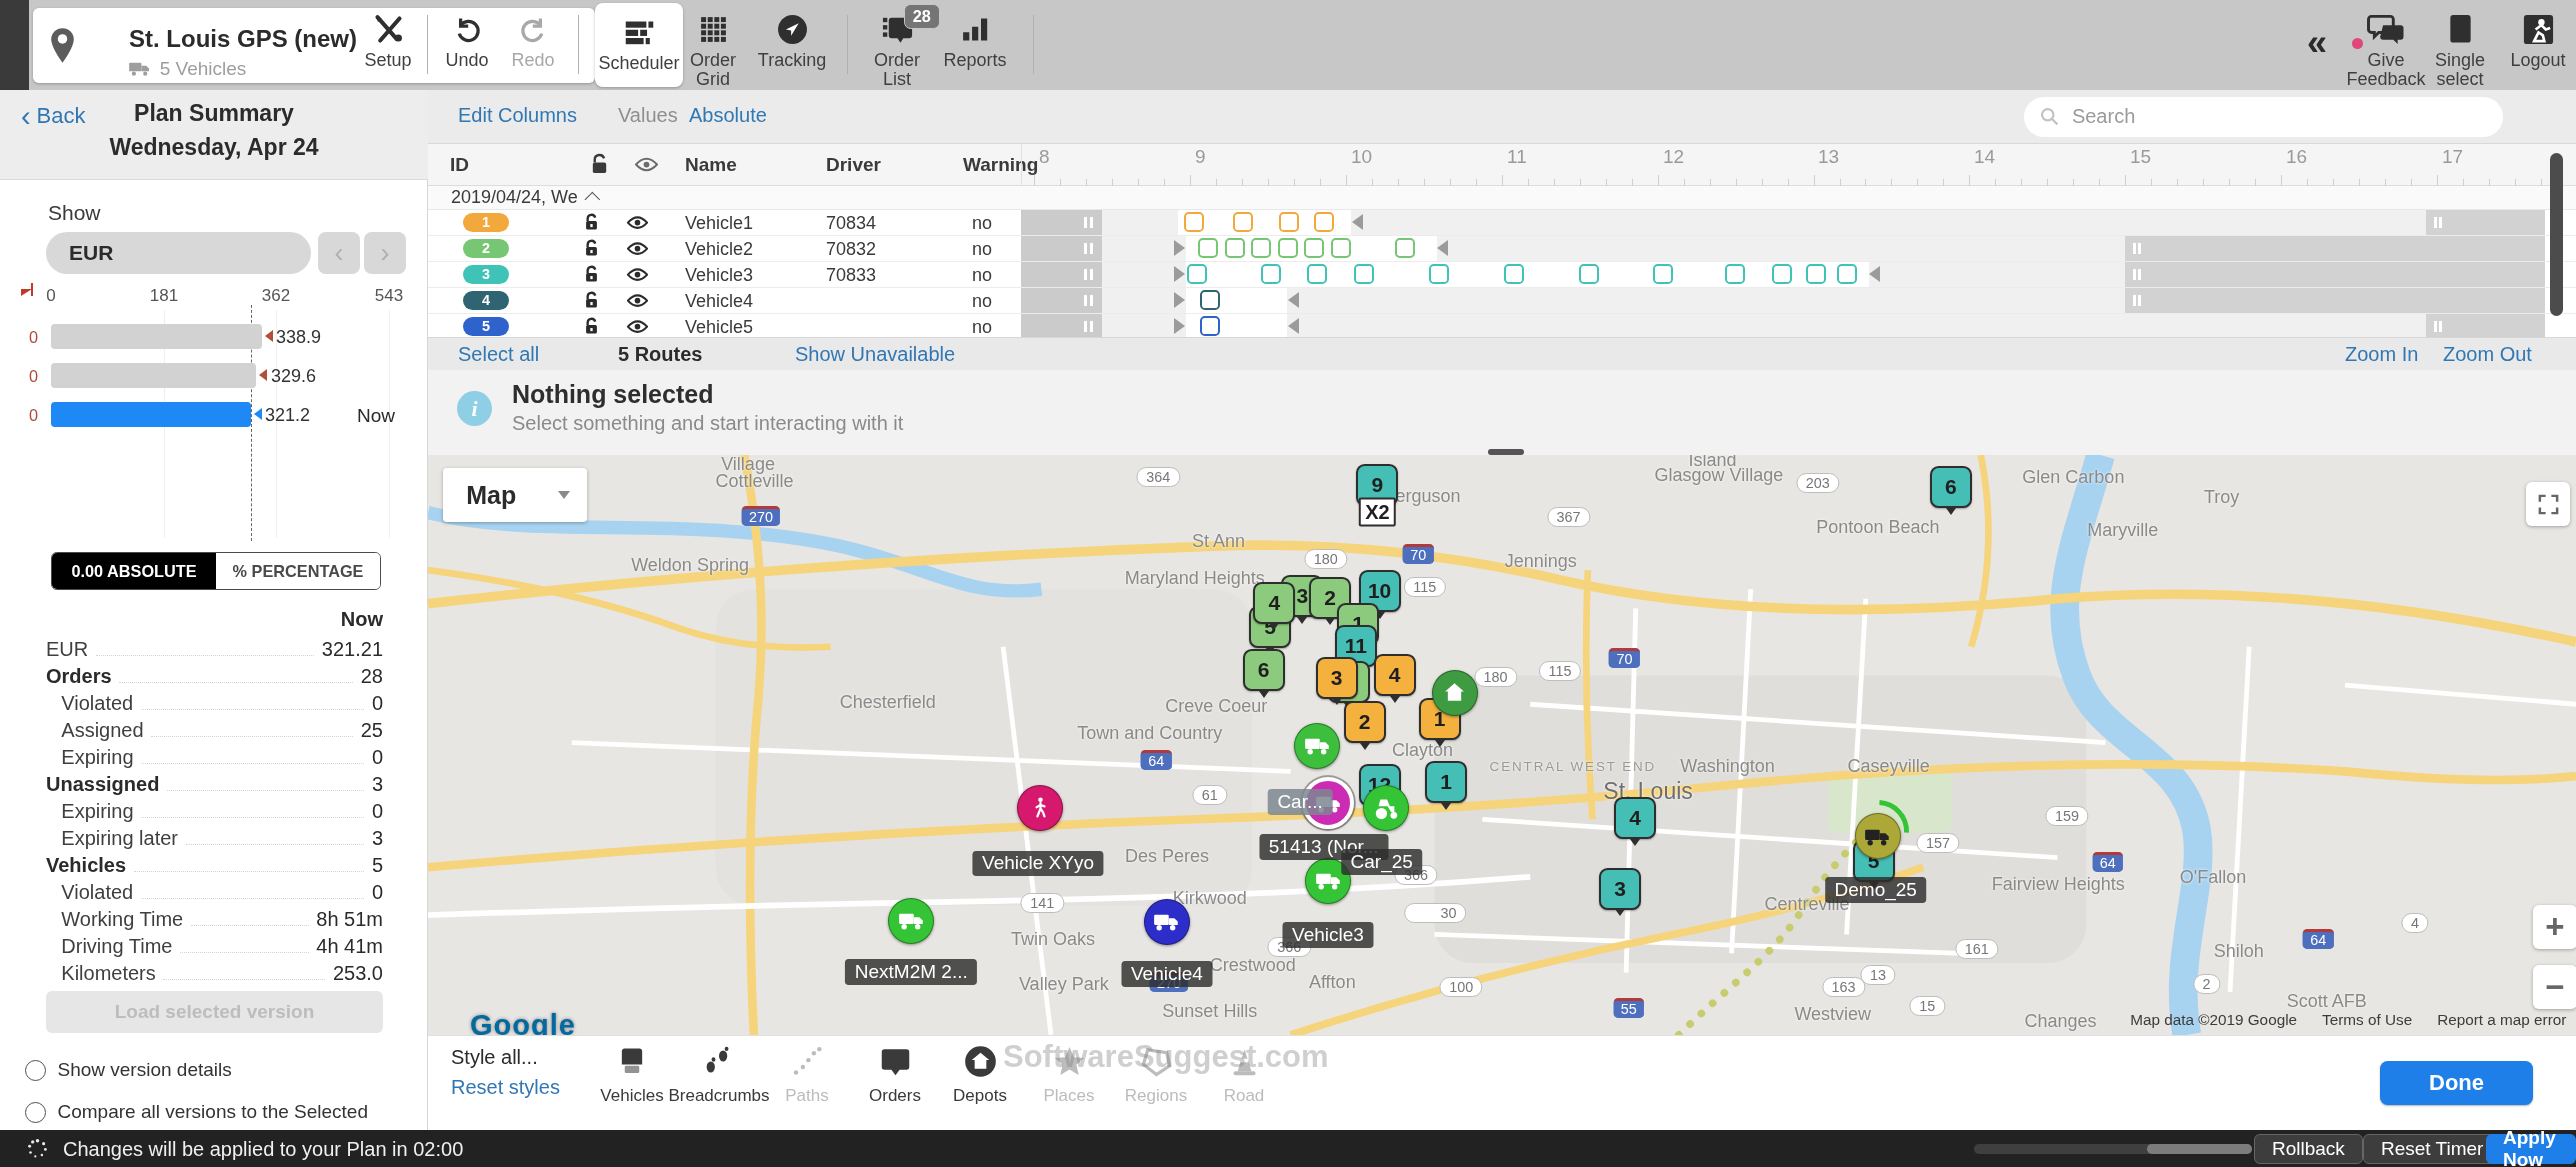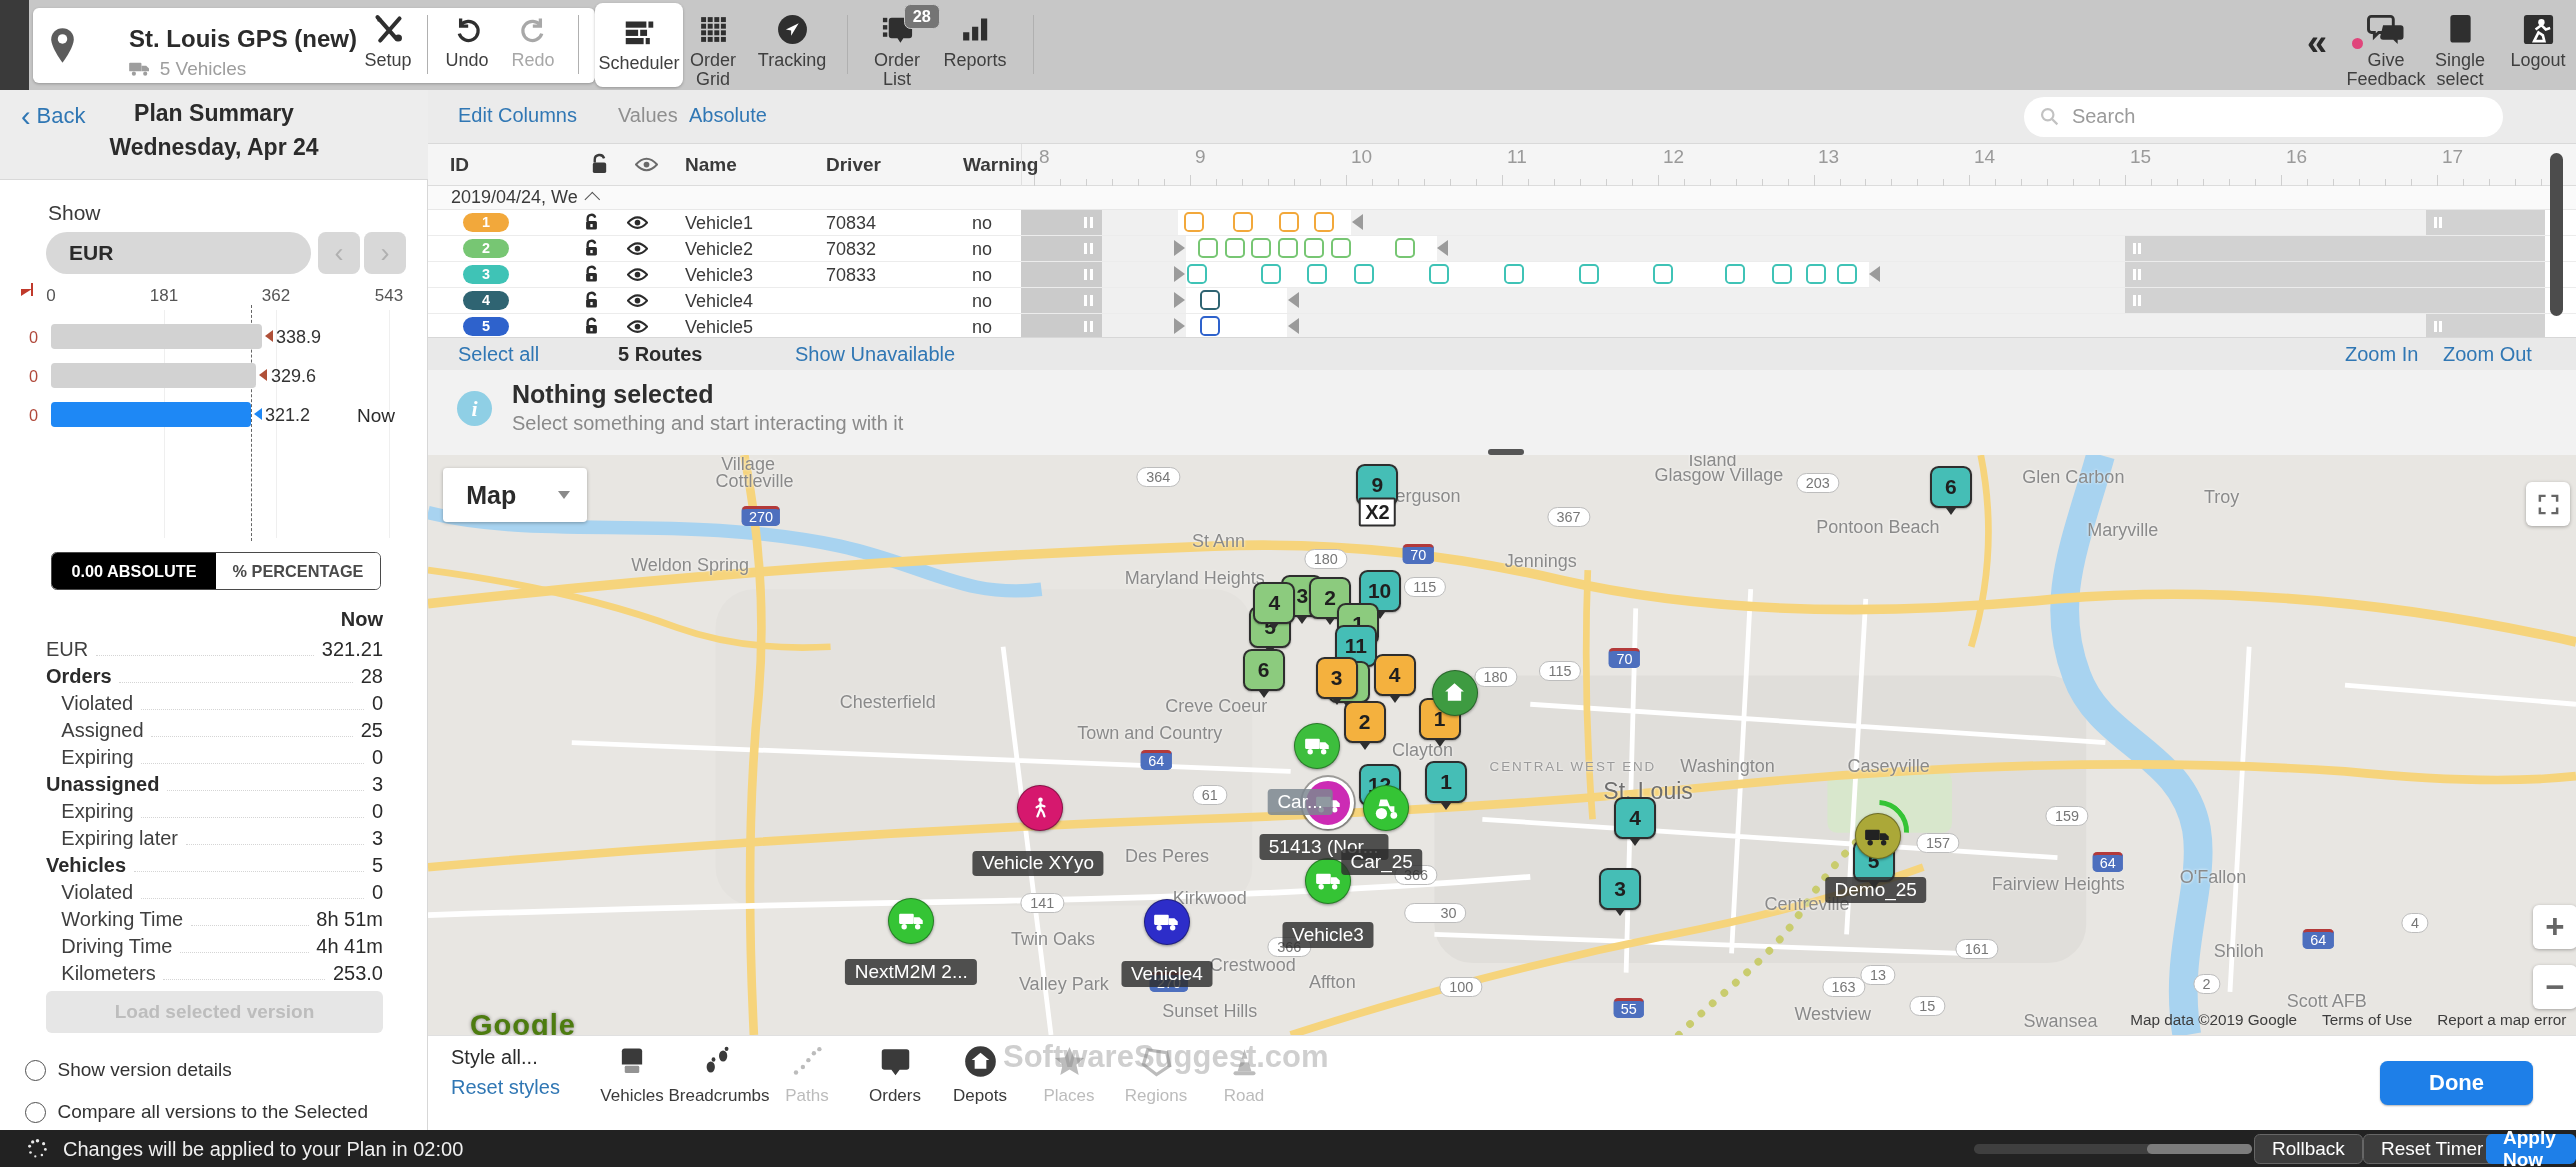--- a/index.html
+++ b/index.html
@@ -110,21 +110,21 @@
   .veh-mk.ring{border:4.8px solid #fff;box-shadow:0 0 0 1.9px rgba(0,0,0,.3),0 1px 2.9px rgba(0,0,0,.4);}
   .veh-mk.darkglyph{color:#222;}
   .veh-arc{position:absolute;width:52px;height:52px;border-radius:50%;border:5.8px solid transparent;border-top-color:#35C435;transform:translate(-50%,-58%) rotate(48deg);}
   .map-label{position:absolute;transform:translate(-50%,0);color:#fff;font-size:19px;padding:1.9px 9.6px;border-radius:3.8px;white-space:nowrap;}
   .map-label.dark{background:rgba(45,45,45,.82);}
   .map-label.gray{background:rgba(125,135,145,.85);}
   #map-type{left:15.3px;top:13.4px;width:144px;height:54px;background:#fff;border-radius:3.8px;box-shadow:0 1px 3.8px rgba(0,0,0,.3);display:flex;align-items:center;justify-content:space-between;padding:0 17px 0 23px;box-sizing:border-box;font-size:25px;font-weight:bold;color:#2b2b2b;}
   .caret{width:0;height:0;border-left:6.7px solid transparent;border-right:6.7px solid transparent;border-top:8.6px solid #8a8a8a;}
   .map-ctl{background:#fff;border-radius:5.8px;box-shadow:0 1px 3.8px rgba(0,0,0,.3);display:flex;align-items:center;justify-content:center;color:#666;position:absolute;}
   #zoom-in,#zoom-out{width:44px;height:44px;font-size:33px;font-weight:bold;}
-  #google-logo{left:42px;top:554px;font-size:29px;font-weight:bold;color:#4d7c0f;text-shadow:0 0 3.8px rgba(0,0,0,.45);letter-spacing:1px;}
+  #google-logo{left:42px;top:554px;font-size:29px;font-weight:bold;color:#0369a1;text-shadow:0 0 3.8px rgba(0,0,0,.45);letter-spacing:1px;}
   #map-attr{right:9.6px;bottom:5.8px;position:absolute;display:flex;gap:25px;font-size:15.3px;color:#3c3c3c;}
   
   #map-toolbar{left:0;top:945px;width:2148px;height:82px;background:#fff;border-top:1px solid #e0e0e0;box-sizing:border-box;}
   #style-all{left:23px;top:9.6px;font-size:20px;color:#2b2b2b;}
   #reset-styles{left:23px;top:40px;font-size:20px;color:#3077B4;}
   .layer-item{position:absolute;top:5.8px;width:86px;display:flex;flex-direction:column;align-items:center;gap:3.8px;}
   .layer-item .licon{height:40px;display:flex;align-items:center;color:#3a3a3a;}
   .layer-item .llabel{font-size:17px;color:#3a3a3a;white-space:nowrap;}
   .layer-item.off .licon,.layer-item.off .llabel{color:#bcbcbc;}
   #done-btn{left:1952px;top:25px;width:153px;height:44px;background:#1E7FE8;border-radius:7.7px;color:#fff;font-size:22px;font-weight:bold;display:flex;align-items:center;justify-content:center;box-shadow:0 1px 1.9px rgba(0,0,0,.3);}
@@ -810,21 +810,21 @@
           <div class="town " style="left: 36.4%; top: 76.4%;">Kirkwood</div>
           <div class="town " style="left: 29.1%; top: 83.5%;">Twin Oaks</div>
           <div class="town " style="left: 29.6%; top: 91.2%;">Valley Park</div>
           <div class="town " style="left: 36.4%; top: 95.9%;">Sunset Hills</div>
           <div class="town " style="left: 38.4%; top: 87.9%;">Crestwood</div>
           <div class="town " style="left: 42.1%; top: 90.9%;">Affton</div>
           <div class="town " style="left: 64.2%; top: 77.4%;">Centreville</div>
           <div class="town " style="left: 75.9%; top: 74%;">Fairview Heights</div>
           <div class="town " style="left: 83.1%; top: 72.7%;">O'Fallon</div>
           <div class="town " style="left: 84.3%; top: 85.6%;">Shiloh</div>
-          <div class="town " style="left: 76%; top: 97.5%;">Swansea</div>
+          <div class="town " style="left: 76%; top: 97.5%;">Changes</div>
           <div class="town " style="left: 65.4%; top: 96.4%;">Westview</div>
           <div class="town " style="left: 88.4%; top: 94.2%;">Scott AFB</div>
         </div>
       <div id="map-shields">
           <div class="shield " style="left: 34%; top: 3.8%;">364</div>
           <div class="shield i" style="left: 15.5%; top: 10.6%;">270</div>
           <div class="shield " style="left: 41.8%; top: 17.9%;">180</div>
           <div class="shield i" style="left: 46.1%; top: 17%;">70</div>
           <div class="shield " style="left: 46.4%; top: 22.8%;">115</div>
           <div class="shield " style="left: 53.1%; top: 10.7%;">367</div>

